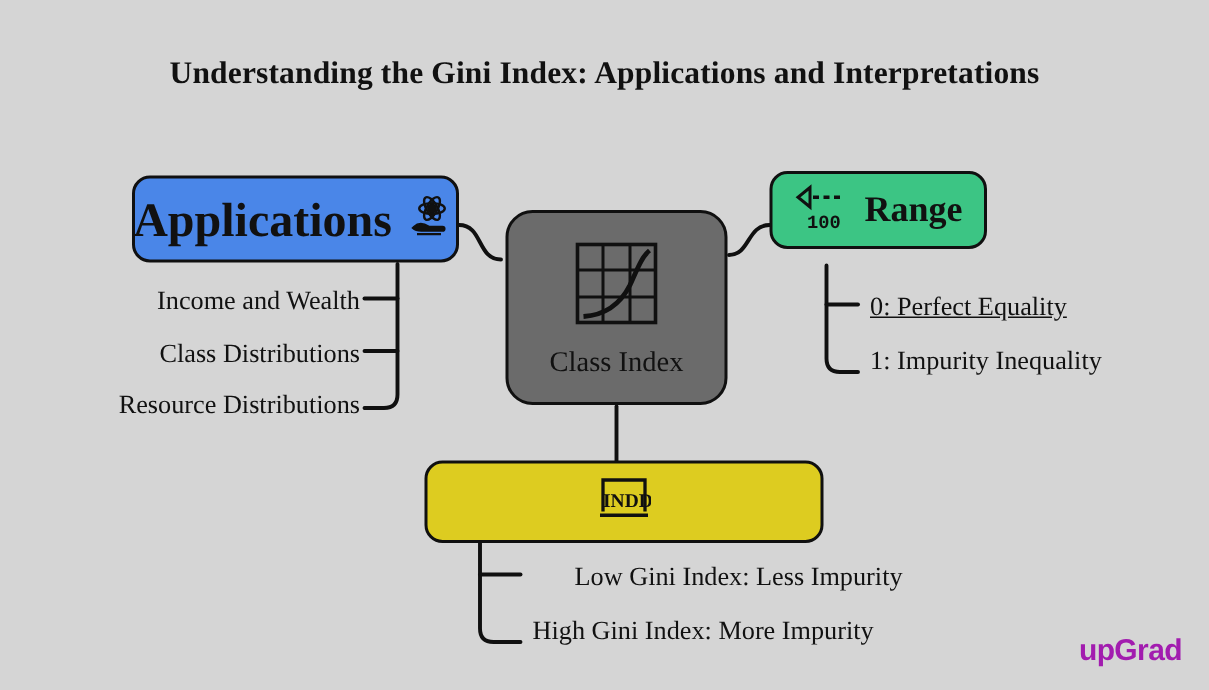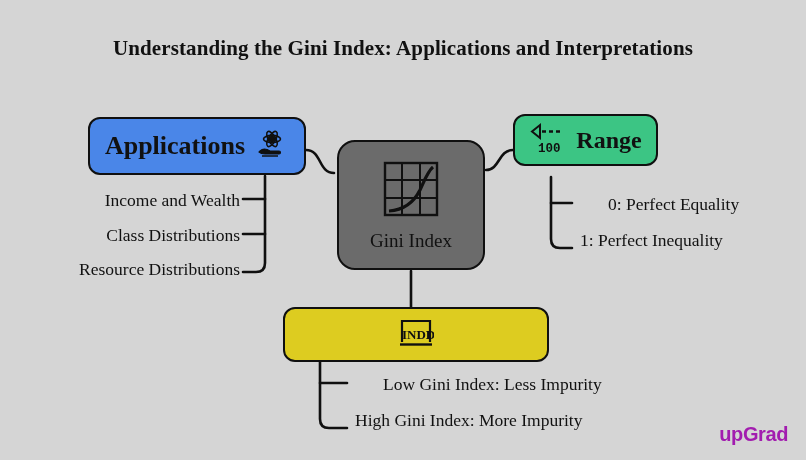--- a/index.html
+++ b/index.html
@@ -63,21 +63,21 @@
   }
 
   #node-applications {
     left: 88px;
     top: 117px;
     width: 218px;
     height: 58px;
     background: #4a86e8;
     gap: 10px;
   }
-  #node-applications .node-label { font-size: 26px; }
+  #node-applications .node-label { font-size: 32px; }
 
   #node-range {
     left: 513px;
     top: 114px;
     width: 145px;
     height: 52px;
     background: #3cc584;
     gap: 9px;
   }
   #node-range .node-label { font-size: 24px; }
@@ -120,21 +120,21 @@
     color: #111111;
     white-space: nowrap;
     line-height: 1;
   }
   .leaf.right-align { text-align: right; }
 
   #leaf-app-0 { left: 0px;   top: 192px; width: 240px; }
   #leaf-app-1 { left: 0px;   top: 227px; width: 240px; }
   #leaf-app-2 { left: 0px;   top: 261px; width: 240px; }
 
-  #leaf-range-0 { left: 608px; top: 196px; }
+  #leaf-range-0 { left: 580px; top: 196px; text-decoration: underline; }
   #leaf-range-1 { left: 580px; top: 232px; }
 
   #leaf-interp-0 { left: 355px; top: 376px; margin-left: 28px; }
   #leaf-interp-1 { left: 355px; top: 412px; }
 
   
   .brand {
     position: absolute;
     right: 18px;
     bottom: 14px;
@@ -218,28 +218,28 @@
   <div class="node" id="node-center">
     <span class="icon">
       <svg width="62" height="62" viewBox="0 0 62 62">
         <g stroke="#101010" fill="none" stroke-width="2.4">
           <rect x="5" y="5" width="52" height="52"></rect>
           <path d="M5,22 L57,22 M5,40 L57,40 M22,5 L22,57 M40,5 L40,57" stroke-width="2"></path>
           <path d="M9,53 C24,52 34,44 40,32 C45,21 48,13 53,9" stroke-width="3.2"></path>
         </g>
       </svg>
     </span>
-    <span class="center-caption">Gini Index</span>
+    <span class="center-caption">Class Index</span>
   </div>
 
   <div class="leaf right-align" id="leaf-app-1">Class Distributions</div>
   <div class="leaf right-align" id="leaf-app-0">Income and Wealth</div>
   <div class="leaf right-align" id="leaf-app-2">Resource Distributions</div>
 
   <div class="leaf" id="leaf-range-0">0: Perfect Equality</div>
-  <div class="leaf" id="leaf-range-1">1: Perfect Inequality</div>
+  <div class="leaf" id="leaf-range-1">1: Impurity Inequality</div>
 
   <div class="leaf" id="leaf-interp-0">Low Gini Index: Less Impurity</div>
   <div class="leaf" id="leaf-interp-1">High Gini Index: More Impurity</div>
 
   <div class="brand">upGrad</div>
 
 </div>
 
 </body></html>

